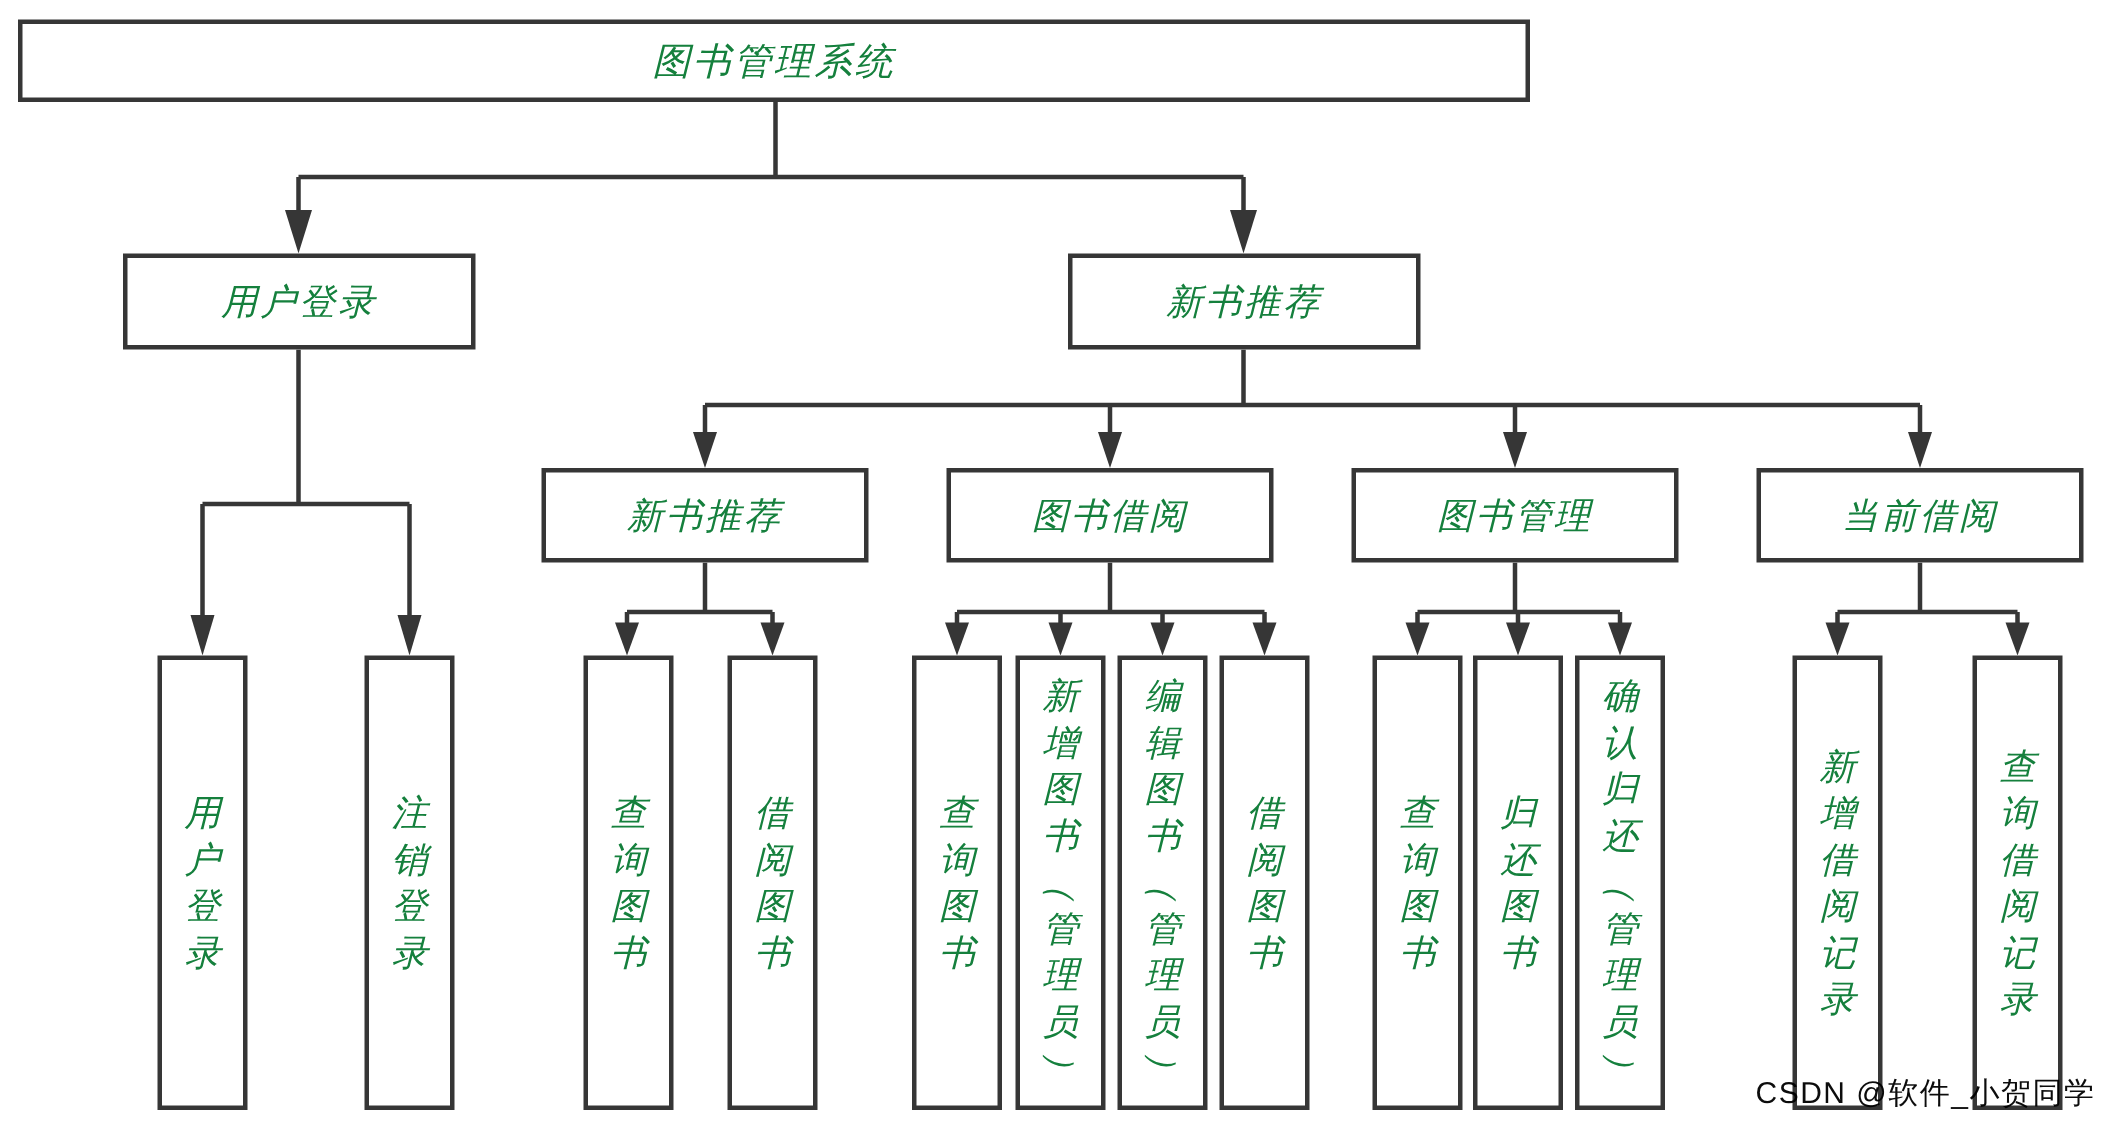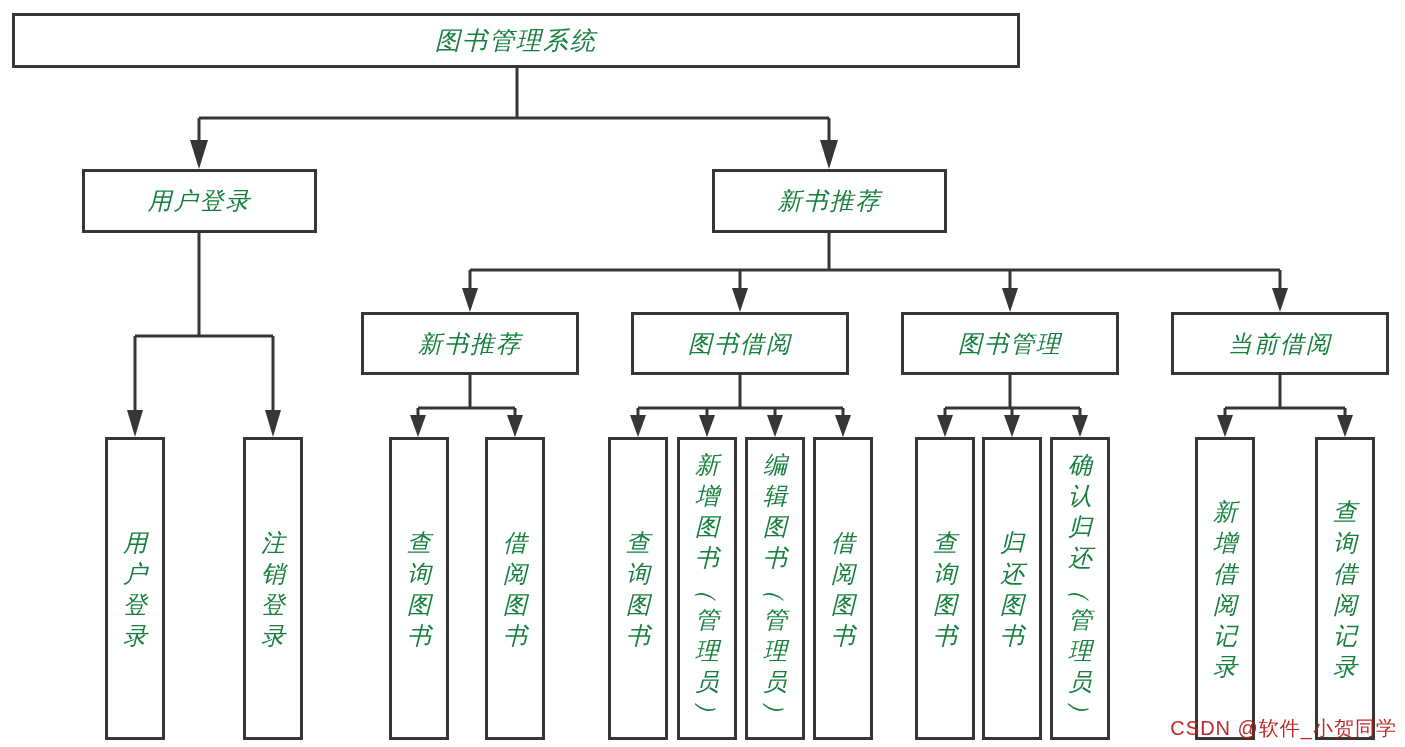--- a/index.html
+++ b/index.html
@@ -23,21 +23,21 @@
   .lvl2 { top:169px; height:64px; width:235px; }
   .lvl3 { top:312px; height:63px; width:218px; }
   .leaf {
     top:437px; height:303px; width:60px;
     flex-direction:column; font-size:24px; letter-spacing:0;
   }
   .vchar { display:block; height:31px; line-height:31px; width:100%; text-align:center; }
   .vchar.rot { transform:rotate(90deg); }
   .watermark {
     position:absolute; right:8px; bottom:5px; z-index:3;
-    font-size:20px; letter-spacing:1px; color:#b91c1c; opacity:.95;
+    font-size:20px; letter-spacing:1px; color:#000000; opacity:.95;
     white-space:nowrap;
   }
 </style>
 </head>
 <body>
 
 <div class="canvas">
 
   <svg class="wires" width="1405" height="747" viewBox="0 0 1405 747">
     <g stroke="#363636" stroke-width="3" fill="none">

